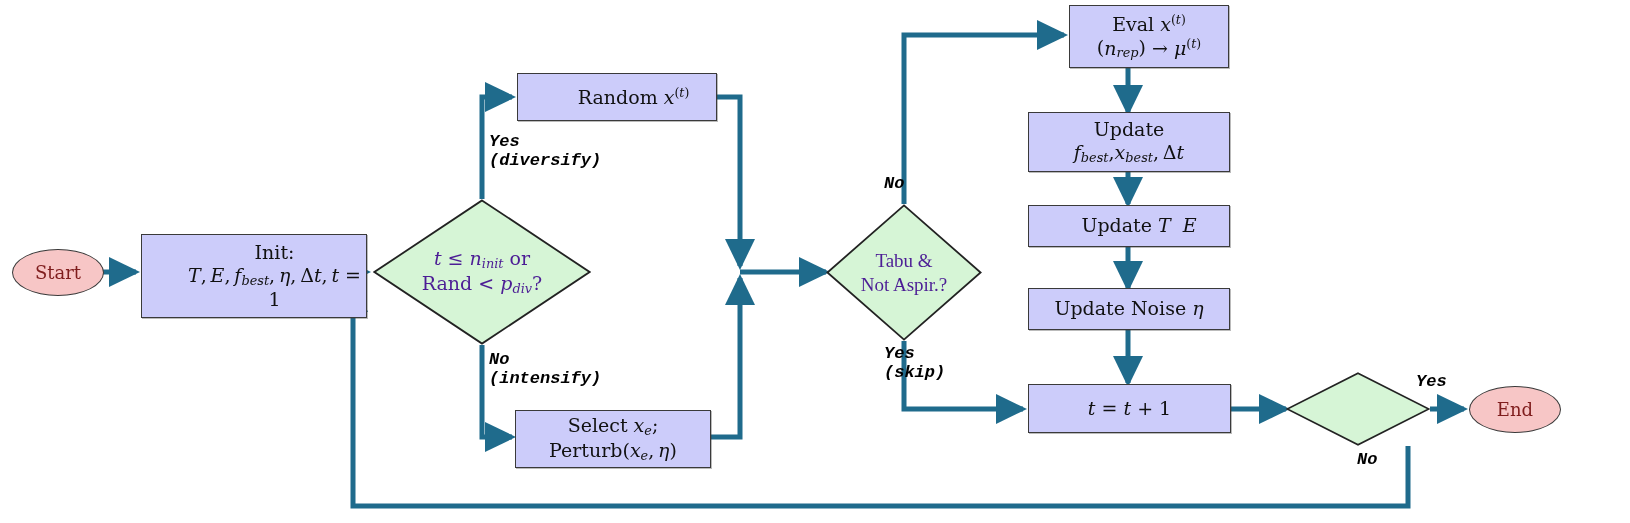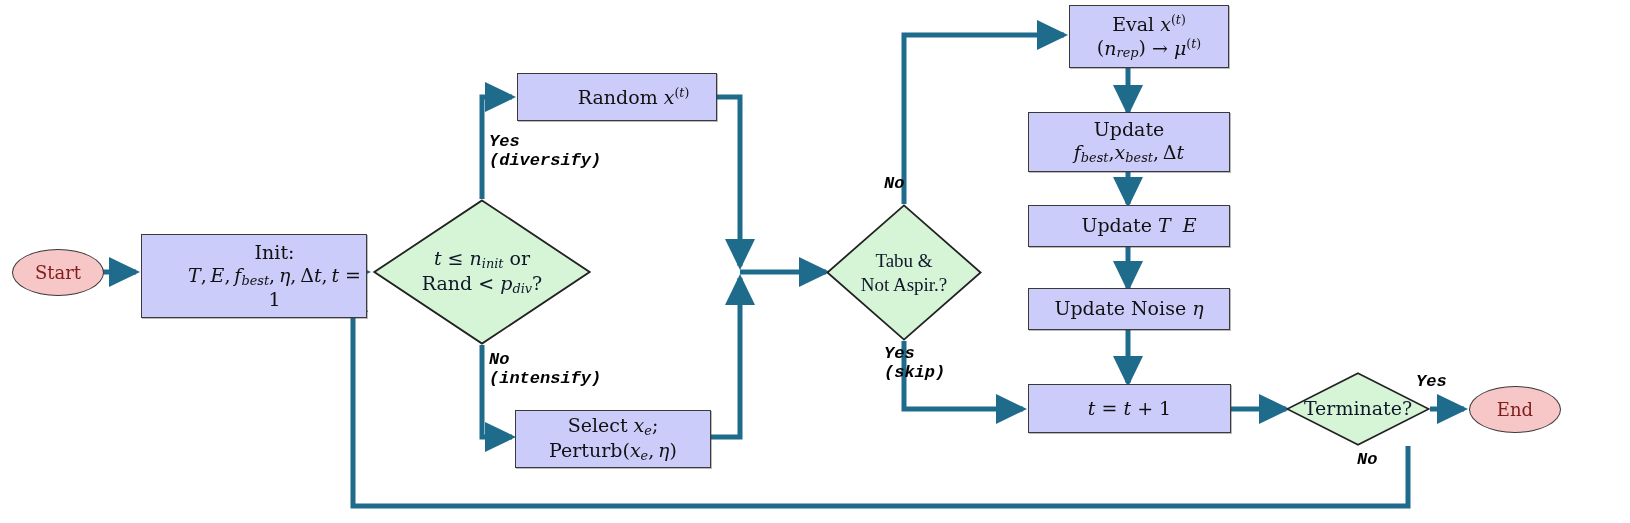--- a/index.html
+++ b/index.html
@@ -23,21 +23,21 @@
 
   .term{
     background:#f7c6c6;
     border:1.6px solid #3a3a3a;
     border-radius:50%;
   }
   .term .txt{font-size:18px;color:#7f1d1d;}
 
   .dia{background:transparent;}
   .dia .shape{position:absolute;left:0;top:0;width:100%;height:100%;}
-  .dia .txt{position:relative;z-index:2;font-size:19px;color:#0f172a;line-height:1.25;width:100%;}
+  .dia .txt{position:relative;z-index:2;font-size:19px;color:#4c1d95;line-height:1.25;width:100%;}
 
   .lbl{
     position:absolute;
     font-family:Liberation Mono, monospace;
     font-weight:bold;font-style:italic;
     font-size:17px;color:#000;
     white-space:nowrap;
     line-height:1.12;
   }
 
@@ -169,21 +169,20 @@
   <div class="node proc" style="left:1028px;top:384px;width:203px;height:49px;">
     <span class="txt">
       <span class="mi">t</span> <span class="op">=</span> <span class="mi">t</span> <span class="op">+ 1</span>
     </span>
   </div>
 
   <div class="node dia" style="left:1286px;top:372px;width:144px;height:74px;">
     <svg class="shape" viewBox="0 0 144 74" preserveAspectRatio="none">
       <polygon points="72,1.2 142.8,37 72,72.8 1.2,37" fill="#d6f5d6" stroke="#222" stroke-width="1.7"></polygon>
     </svg>
-    <span class="txt">Terminate?</span>
   </div>
 
   <div class="node term" style="left:1469px;top:386px;width:92px;height:47px;">
     <span class="txt">End</span>
   </div>
 
   <div class="lbl" style="left:489px;top:132px;">
     <span>Yes</span><br>
     <span>(diversify)</span>
   </div>

